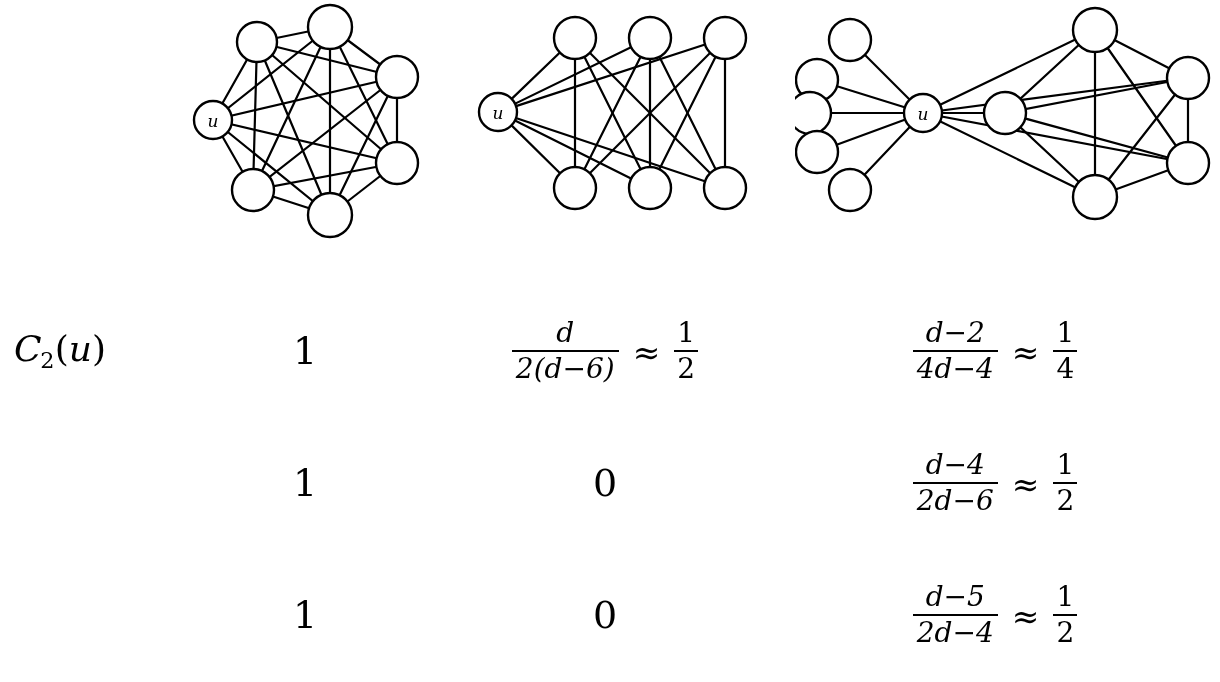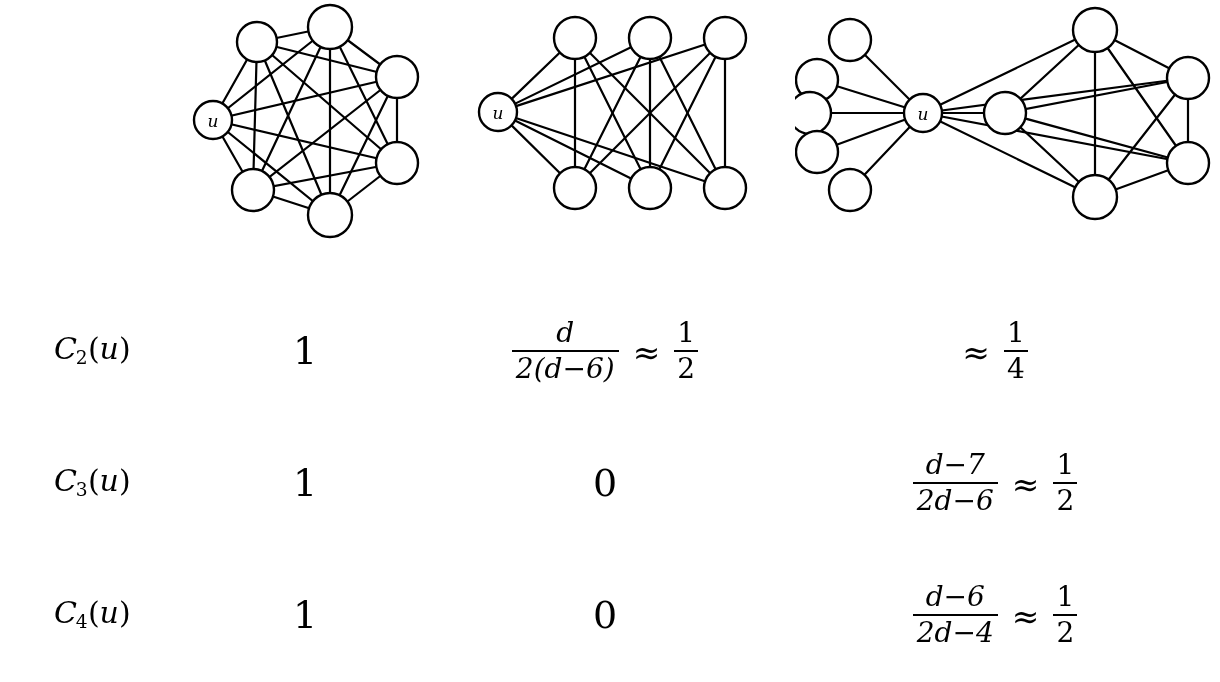--- a/index.html
+++ b/index.html
@@ -89,23 +89,22 @@
   
   .math {
     font-family: "DejaVu Serif", "Liberation Serif", serif;
     color: #000000;
     white-space: nowrap;
   }
   .mi { font-style: italic; }
   .mn { font-style: normal; }
 
   .label-math {
-    font-size: 30px;
+    font-size: 36px;
     line-height: 1;
-    margin-left: 40px;
   }
   .label-math .sub {
     font-size: 0.62em;
     font-style: normal;
     vertical-align: -0.30em;
     margin-left: -0.06em;
     margin-right: 0.01em;
   }
   .label-math .paren { font-style: normal; }
 
@@ -313,83 +312,78 @@
           <span class="frac frac-small">
             <span class="num mn">1</span>
             <span class="bar"></span>
             <span class="den mn">2</span>
           </span>
         </span>
       </div>
 
       <div class="cell cell-star">
         <span class="expr math">
+          <span class="frac frac-big">
+            <span class="num mi">d−2</span>
+            <span class="bar"></span>
+            <span class="den mi">4d−4</span>
+          </span>
           <span class="approx">≈</span>
           <span class="frac frac-small">
             <span class="num mn">1</span>
             <span class="bar"></span>
             <span class="den mn">4</span>
           </span>
         </span>
       </div>
     </div>
 
     <div class="row" id="row-1">
 
-      <div class="cell cell-label">
-        <span class="math label-math">
-          <span class="mi">C</span><span class="sub mn">3</span><span class="paren">(</span><span class="mi">u</span><span class="paren">)</span>
-        </span>
-      </div>
 
       <div class="cell cell-clique">
         <span class="math scalar">1</span>
       </div>
 
       <div class="cell cell-bip">
         <span class="math scalar">0</span>
       </div>
 
       <div class="cell cell-star">
         <span class="expr math">
           <span class="frac frac-big">
-            <span class="num mi">d−7</span>
+            <span class="num mi">d−4</span>
             <span class="bar"></span>
             <span class="den mi">2d−6</span>
           </span>
           <span class="approx">≈</span>
           <span class="frac frac-small">
             <span class="num mn">1</span>
             <span class="bar"></span>
             <span class="den mn">2</span>
           </span>
         </span>
       </div>
     </div>
 
     <div class="row" id="row-2">
 
-      <div class="cell cell-label">
-        <span class="math label-math">
-          <span class="mi">C</span><span class="sub mn">4</span><span class="paren">(</span><span class="mi">u</span><span class="paren">)</span>
-        </span>
-      </div>
 
       <div class="cell cell-clique">
         <span class="math scalar">1</span>
       </div>
 
       <div class="cell cell-bip">
         <span class="math scalar">0</span>
       </div>
 
       <div class="cell cell-star">
         <span class="expr math">
           <span class="frac frac-big">
-            <span class="num mi">d−6</span>
+            <span class="num mi">d−5</span>
             <span class="bar"></span>
             <span class="den mi">2d−4</span>
           </span>
           <span class="approx">≈</span>
           <span class="frac frac-small">
             <span class="num mn">1</span>
             <span class="bar"></span>
             <span class="den mn">2</span>
           </span>
         </span>

